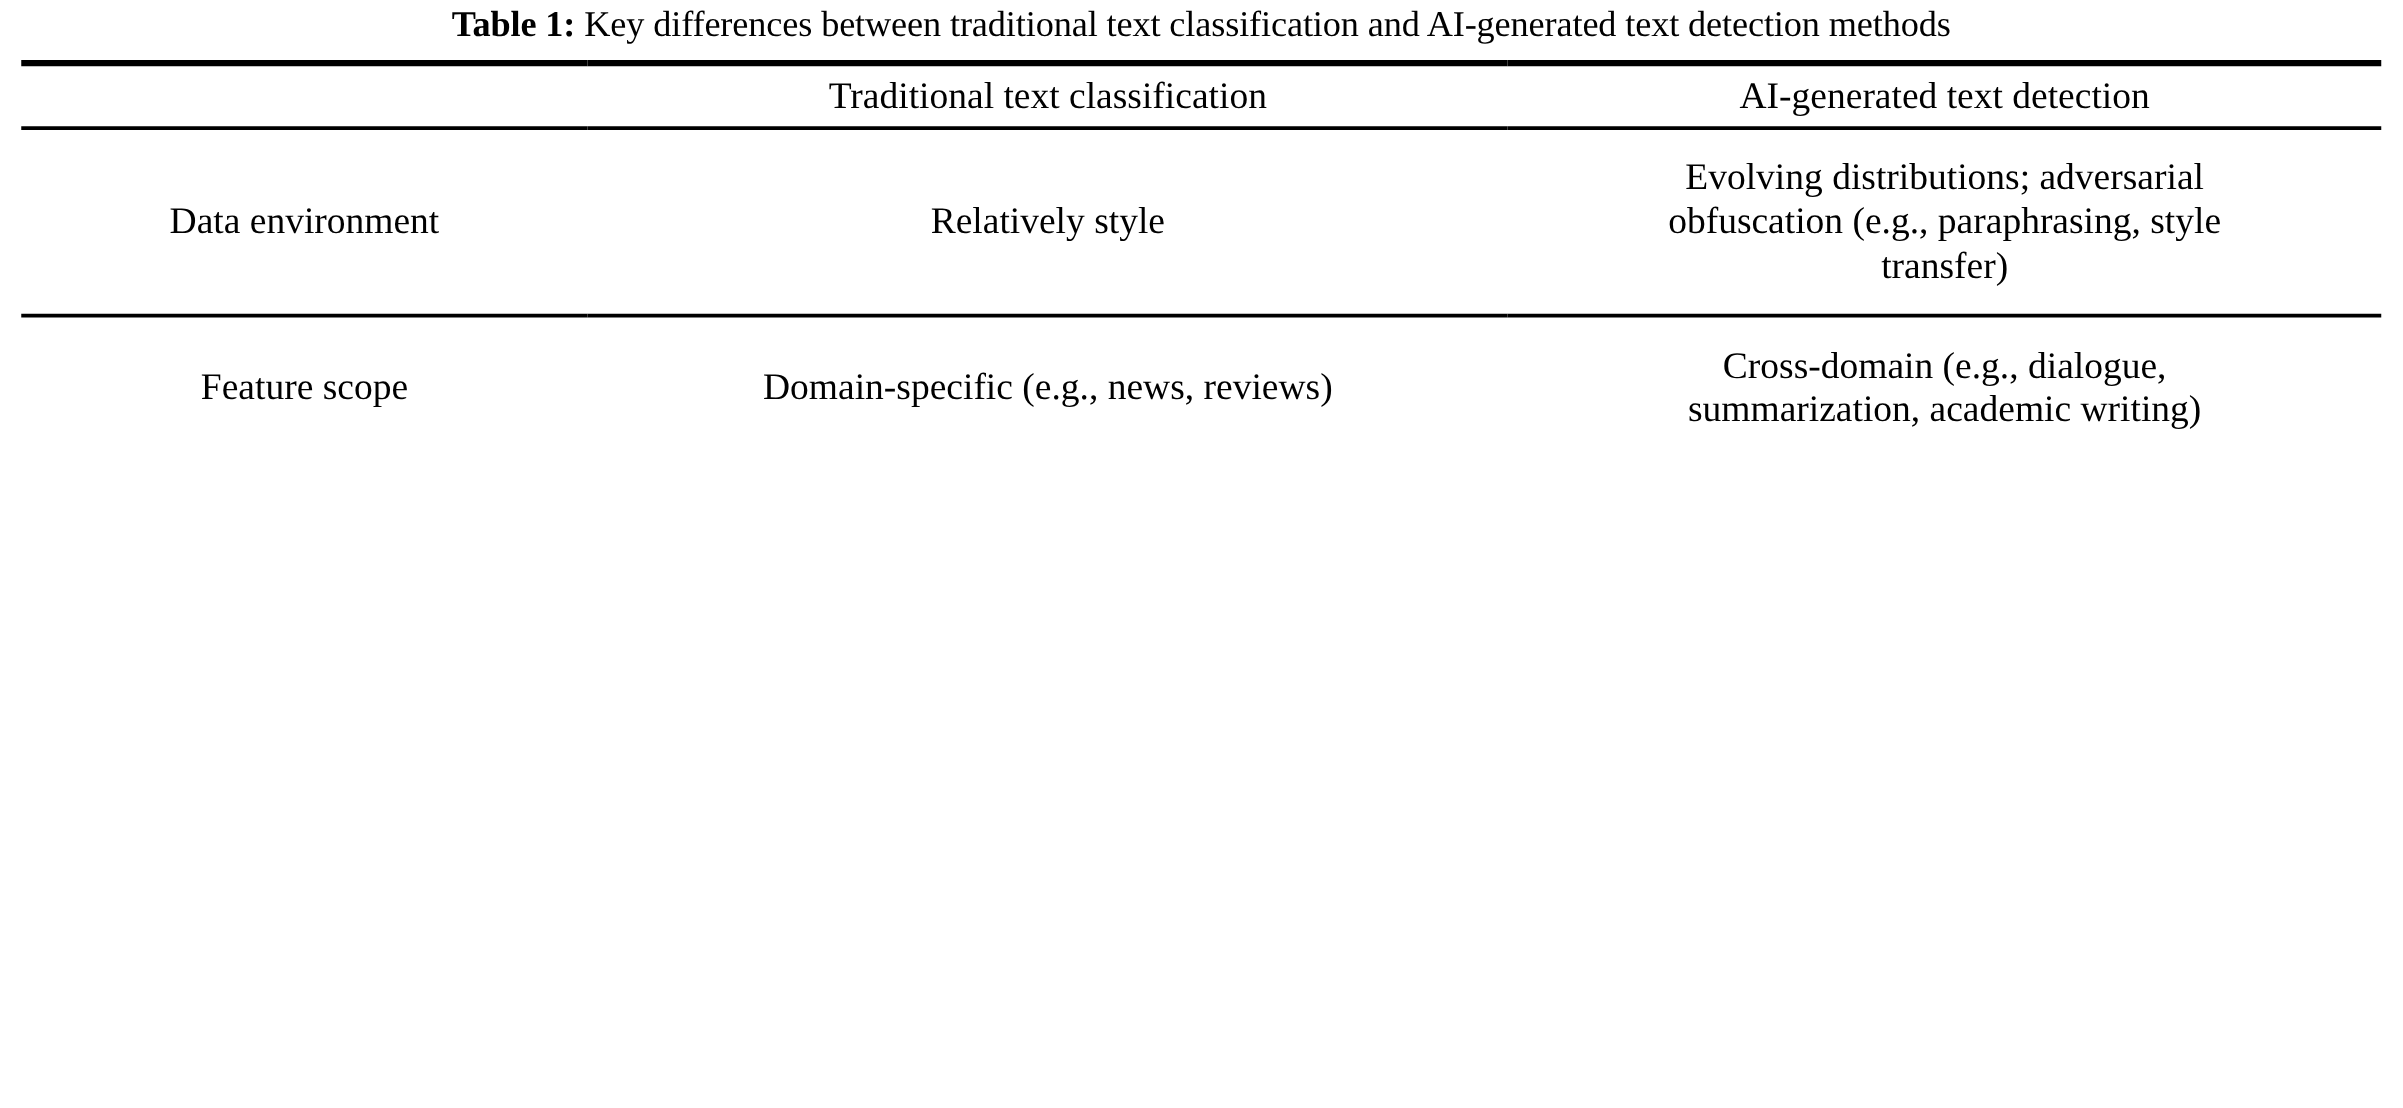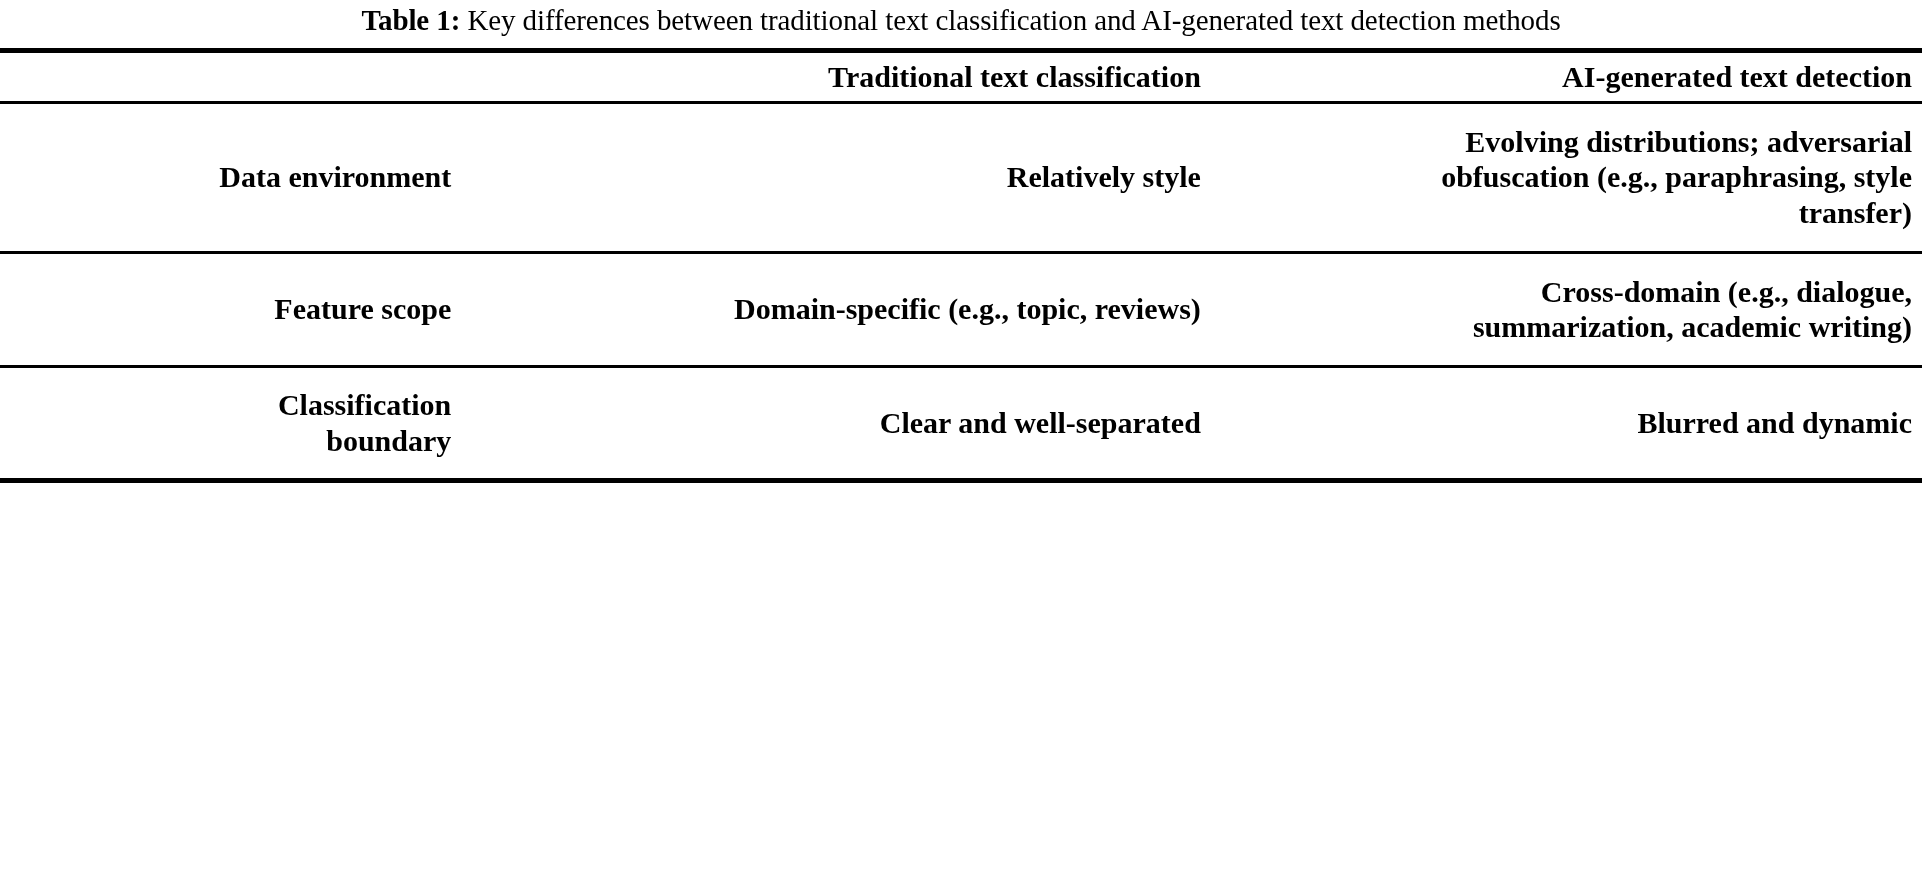--- a/index.html
+++ b/index.html
@@ -12,21 +12,21 @@
     width: 1922px;
     height: 886px;
     font-family: "Liberation Serif", "DejaVu Serif", serif;
     color: #000000;
     overflow: hidden;
   }
 
   .page {
     width: 1922px;
     height: 794px;
-    padding: 0 0;
+    padding: 0 17px;
     display: flex;
     flex-direction: column;
   }
 
   
   .caption {
     text-align: center;
     font-size: 29px;
     line-height: 1.25;
     padding-top: 2px;
@@ -48,24 +48,24 @@
     table-layout: fixed;
     font-size: 30px;
   }
 
   table.tbl col.c1 { width: 24.0%; }
   table.tbl col.c2 { width: 39.0%; }
   table.tbl col.c3 { width: 37.0%; }
 
   table.tbl td,
   table.tbl th {
-    text-align: right;
+    text-align: center;
     vertical-align: middle;
     padding: 6px 10px;
-    font-weight: bold;
+    font-weight: normal;
     line-height: 1.18;
   }
 
   
   .rule-top    { border-top: 5px solid #000; }
   .rule-double { border-top: 3px solid #000; }
   .rule-bottom { border-bottom: 5px solid #000; }
 
   thead th {
     font-weight: bold;
@@ -119,37 +119,25 @@
           <span class="cell-line">obfuscation (e.g., paraphrasing, style</span>
           <span class="cell-line">transfer)</span>
         </td>
       </tr>
 
       <tr>
         <td class="rule-double">
           <span class="cell-line">Feature scope</span>
         </td>
         <td class="rule-double">
-          <span class="cell-line">Domain-specific (e.g., topic, reviews)</span>
+          <span class="cell-line">Domain-specific (e.g., news, reviews)</span>
         </td>
         <td class="rule-double">
           <span class="cell-line">Cross-domain (e.g., dialogue,</span>
           <span class="cell-line">summarization, academic writing)</span>
         </td>
       </tr>
 
-      <tr>
-        <td class="rule-double rule-bottom">
-          <span class="cell-line">Classification</span>
-          <span class="cell-line">boundary</span>
-        </td>
-        <td class="rule-double rule-bottom">
-          <span class="cell-line">Clear and well-separated</span>
-        </td>
-        <td class="rule-double rule-bottom">
-          <span class="cell-line">Blurred and dynamic</span>
-        </td>
-      </tr>
 
     </tbody>
   </table>
 
 </div>
 
 </body></html>

